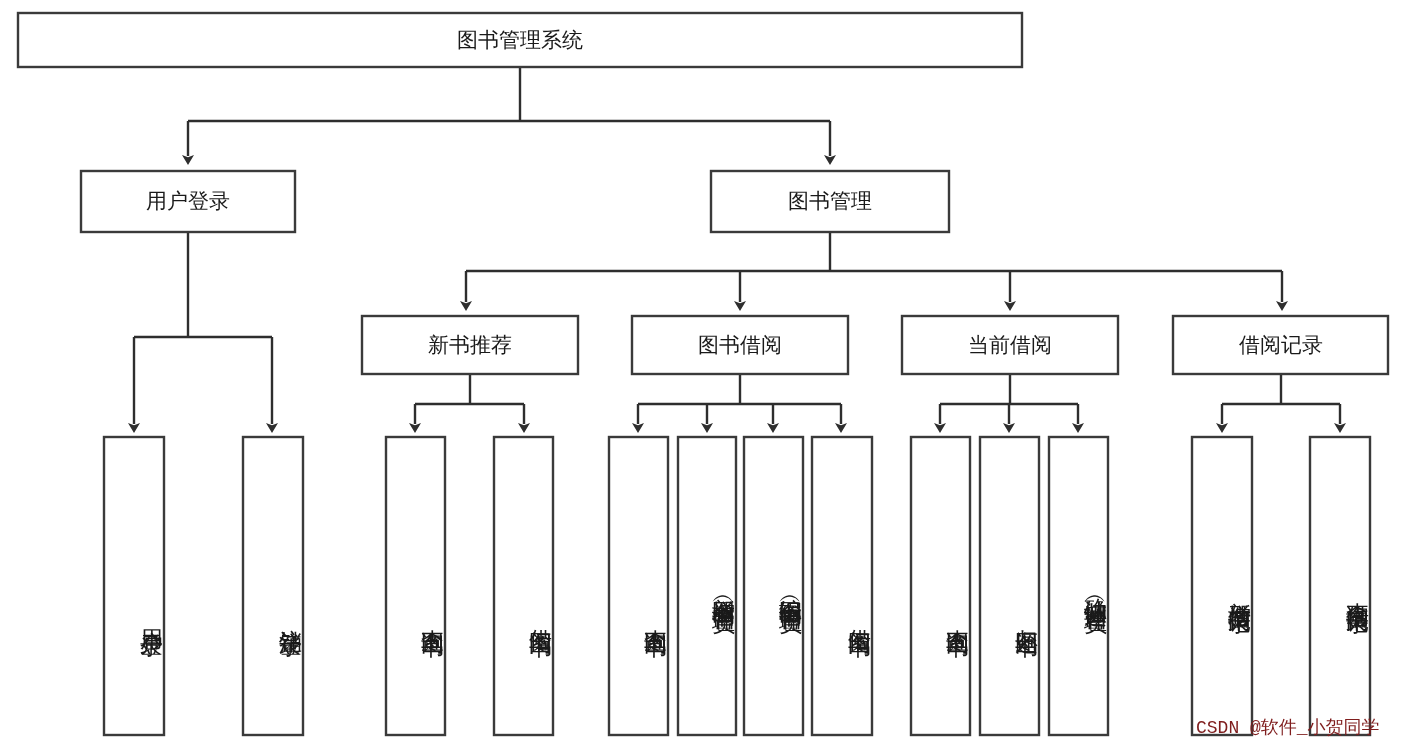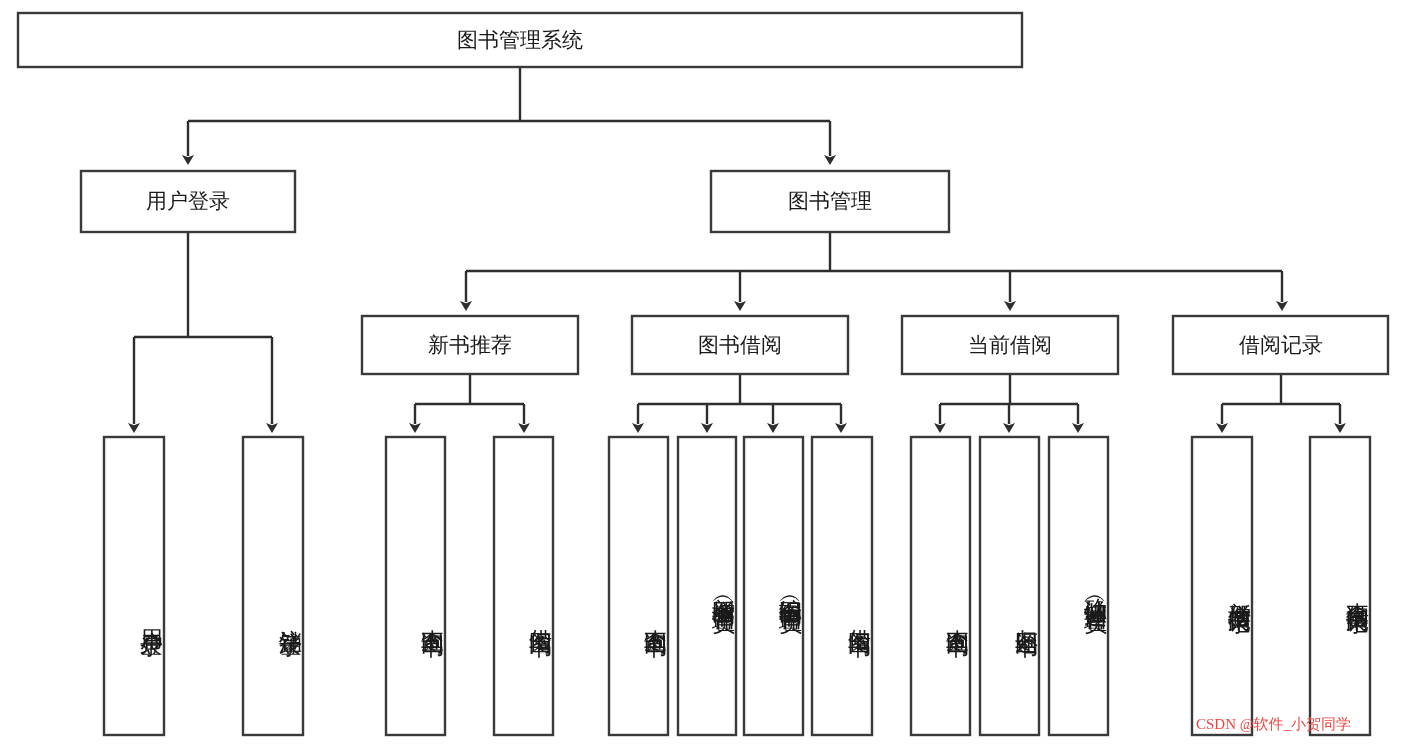--- a/index.html
+++ b/index.html
@@ -57,23 +57,23 @@
     font-family: "DejaVu Sans", "Liberation Sans", sans-serif;
     font-size: 23px;
     line-height: 1.05;
     color: #1a1a1a;
     letter-spacing: 2px;
     white-space: nowrap;
     pointer-events: none;
   }
   .watermark {
     position: absolute;
-    font-family: Liberation Serif, serif;
-    font-size: 15px;
-    color: #ef4444;
+    font-family: Liberation Mono, monospace;
+    font-size: 18px;
+    color: #7f1d1d;
     white-space: nowrap;
   }
 </style>
 </head>
 <body>
 
 <div id="diagram-root">
 
   <svg id="tree-svg" viewBox="0 0 1405 747">
     <defs>

